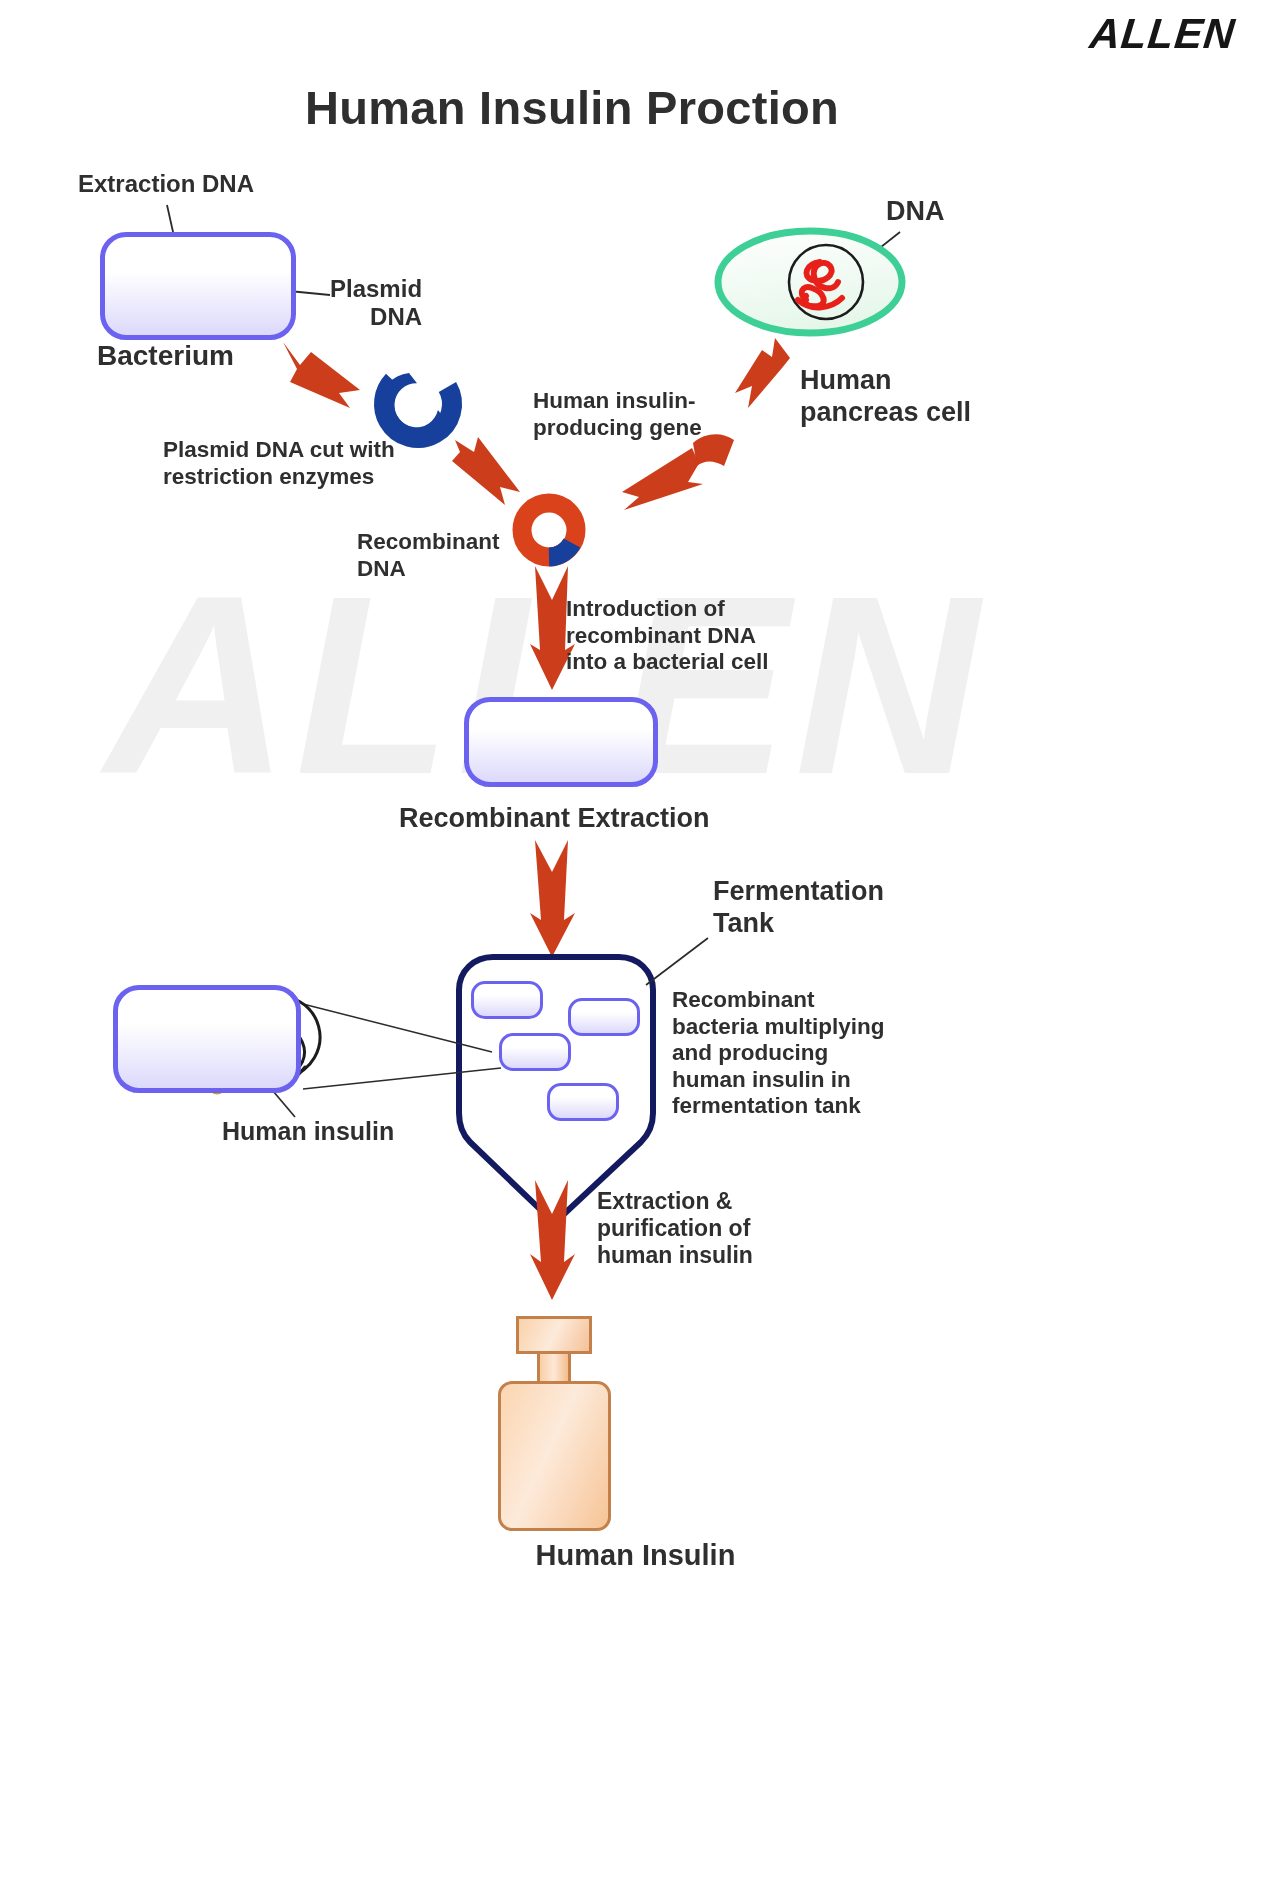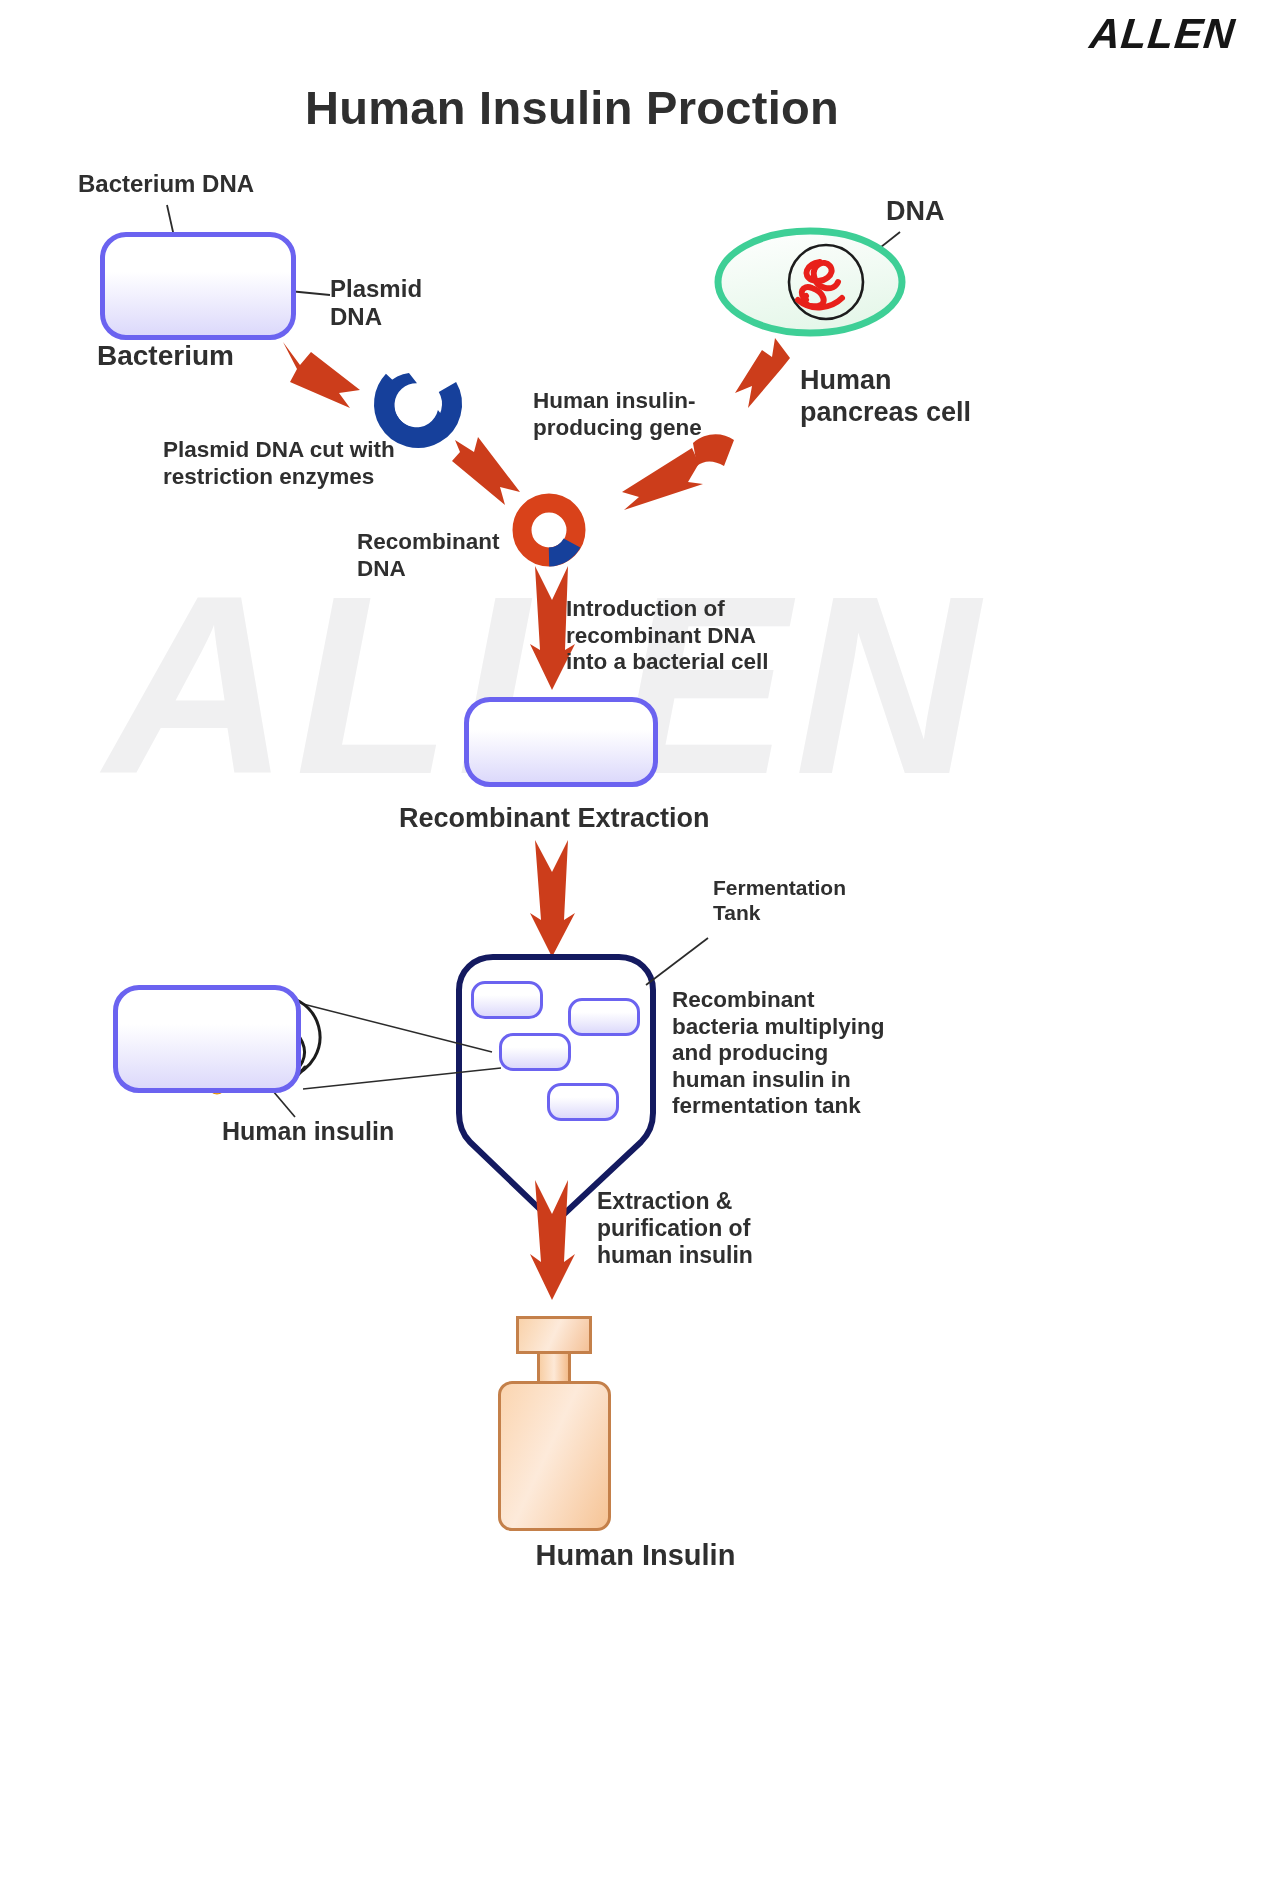--- a/index.html
+++ b/index.html
@@ -228,23 +228,23 @@
 
 <div class="abs bact" style="left:464px;top:697px;width:194px;height:90px;"></div>
 
 <div class="abs bact" style="left:113px;top:985px;width:188px;height:108px;"></div>
 
 <div class="abs bact small" style="left:471px;top:981px;width:72px;height:38px;"></div>
 <div class="abs bact small" style="left:568px;top:998px;width:72px;height:38px;"></div>
 <div class="abs bact small" style="left:499px;top:1033px;width:72px;height:38px;"></div>
 <div class="abs bact small" style="left:547px;top:1083px;width:72px;height:38px;"></div>
 
-<div class="abs lbl md" style="left:78px;top:170px;">Bacterium DNA</div>
-
-<div class="abs lbl md" style="left:330px;top:275px;">Plasmid
+<div class="abs lbl md" style="left:78px;top:170px;">Extraction DNA</div>
+
+<div class="abs lbl md" style="left:330px;top:275px;text-align:right;">Plasmid
 DNA</div>
 
 <div class="abs lbl lg" style="left:97px;top:339px;font-size:28px;">Bacterium</div>
 
 <div class="abs lbl md" style="left:886px;top:196px;font-size:27px;">DNA</div>
 
 <div class="abs lbl md" style="left:800px;top:344px;font-size:27px;margin-top:21px;">Human
 pancreas cell</div>
 
 <div class="abs lbl" style="left:163px;top:437px;">Plasmid DNA cut with
@@ -255,21 +255,21 @@
 
 <div class="abs lbl" style="left:357px;top:529px;">Recombinant
 DNA</div>
 
 <div class="abs lbl" style="left:566px;top:596px;">Introduction of
 recombinant DNA
 into a bacterial cell</div>
 
 <div class="abs lbl lg" style="left:399px;top:803px;font-size:27px;">Recombinant Extraction</div>
 
-<div class="abs lbl lg" style="left:713px;top:876px;font-size:21px;">Fermentation
+<div class="abs lbl lg" style="left:713px;top:876px;font-size:27px;">Fermentation
 Tank</div>
 
 <div class="abs lbl" style="left:672px;top:987px;">Recombinant
 bacteria multiplying
 and producing
 human insulin in
 fermentation tank</div>
 
 <div class="abs lbl md" style="left:222px;top:1117px;font-size:25px;">Human insulin</div>
 

